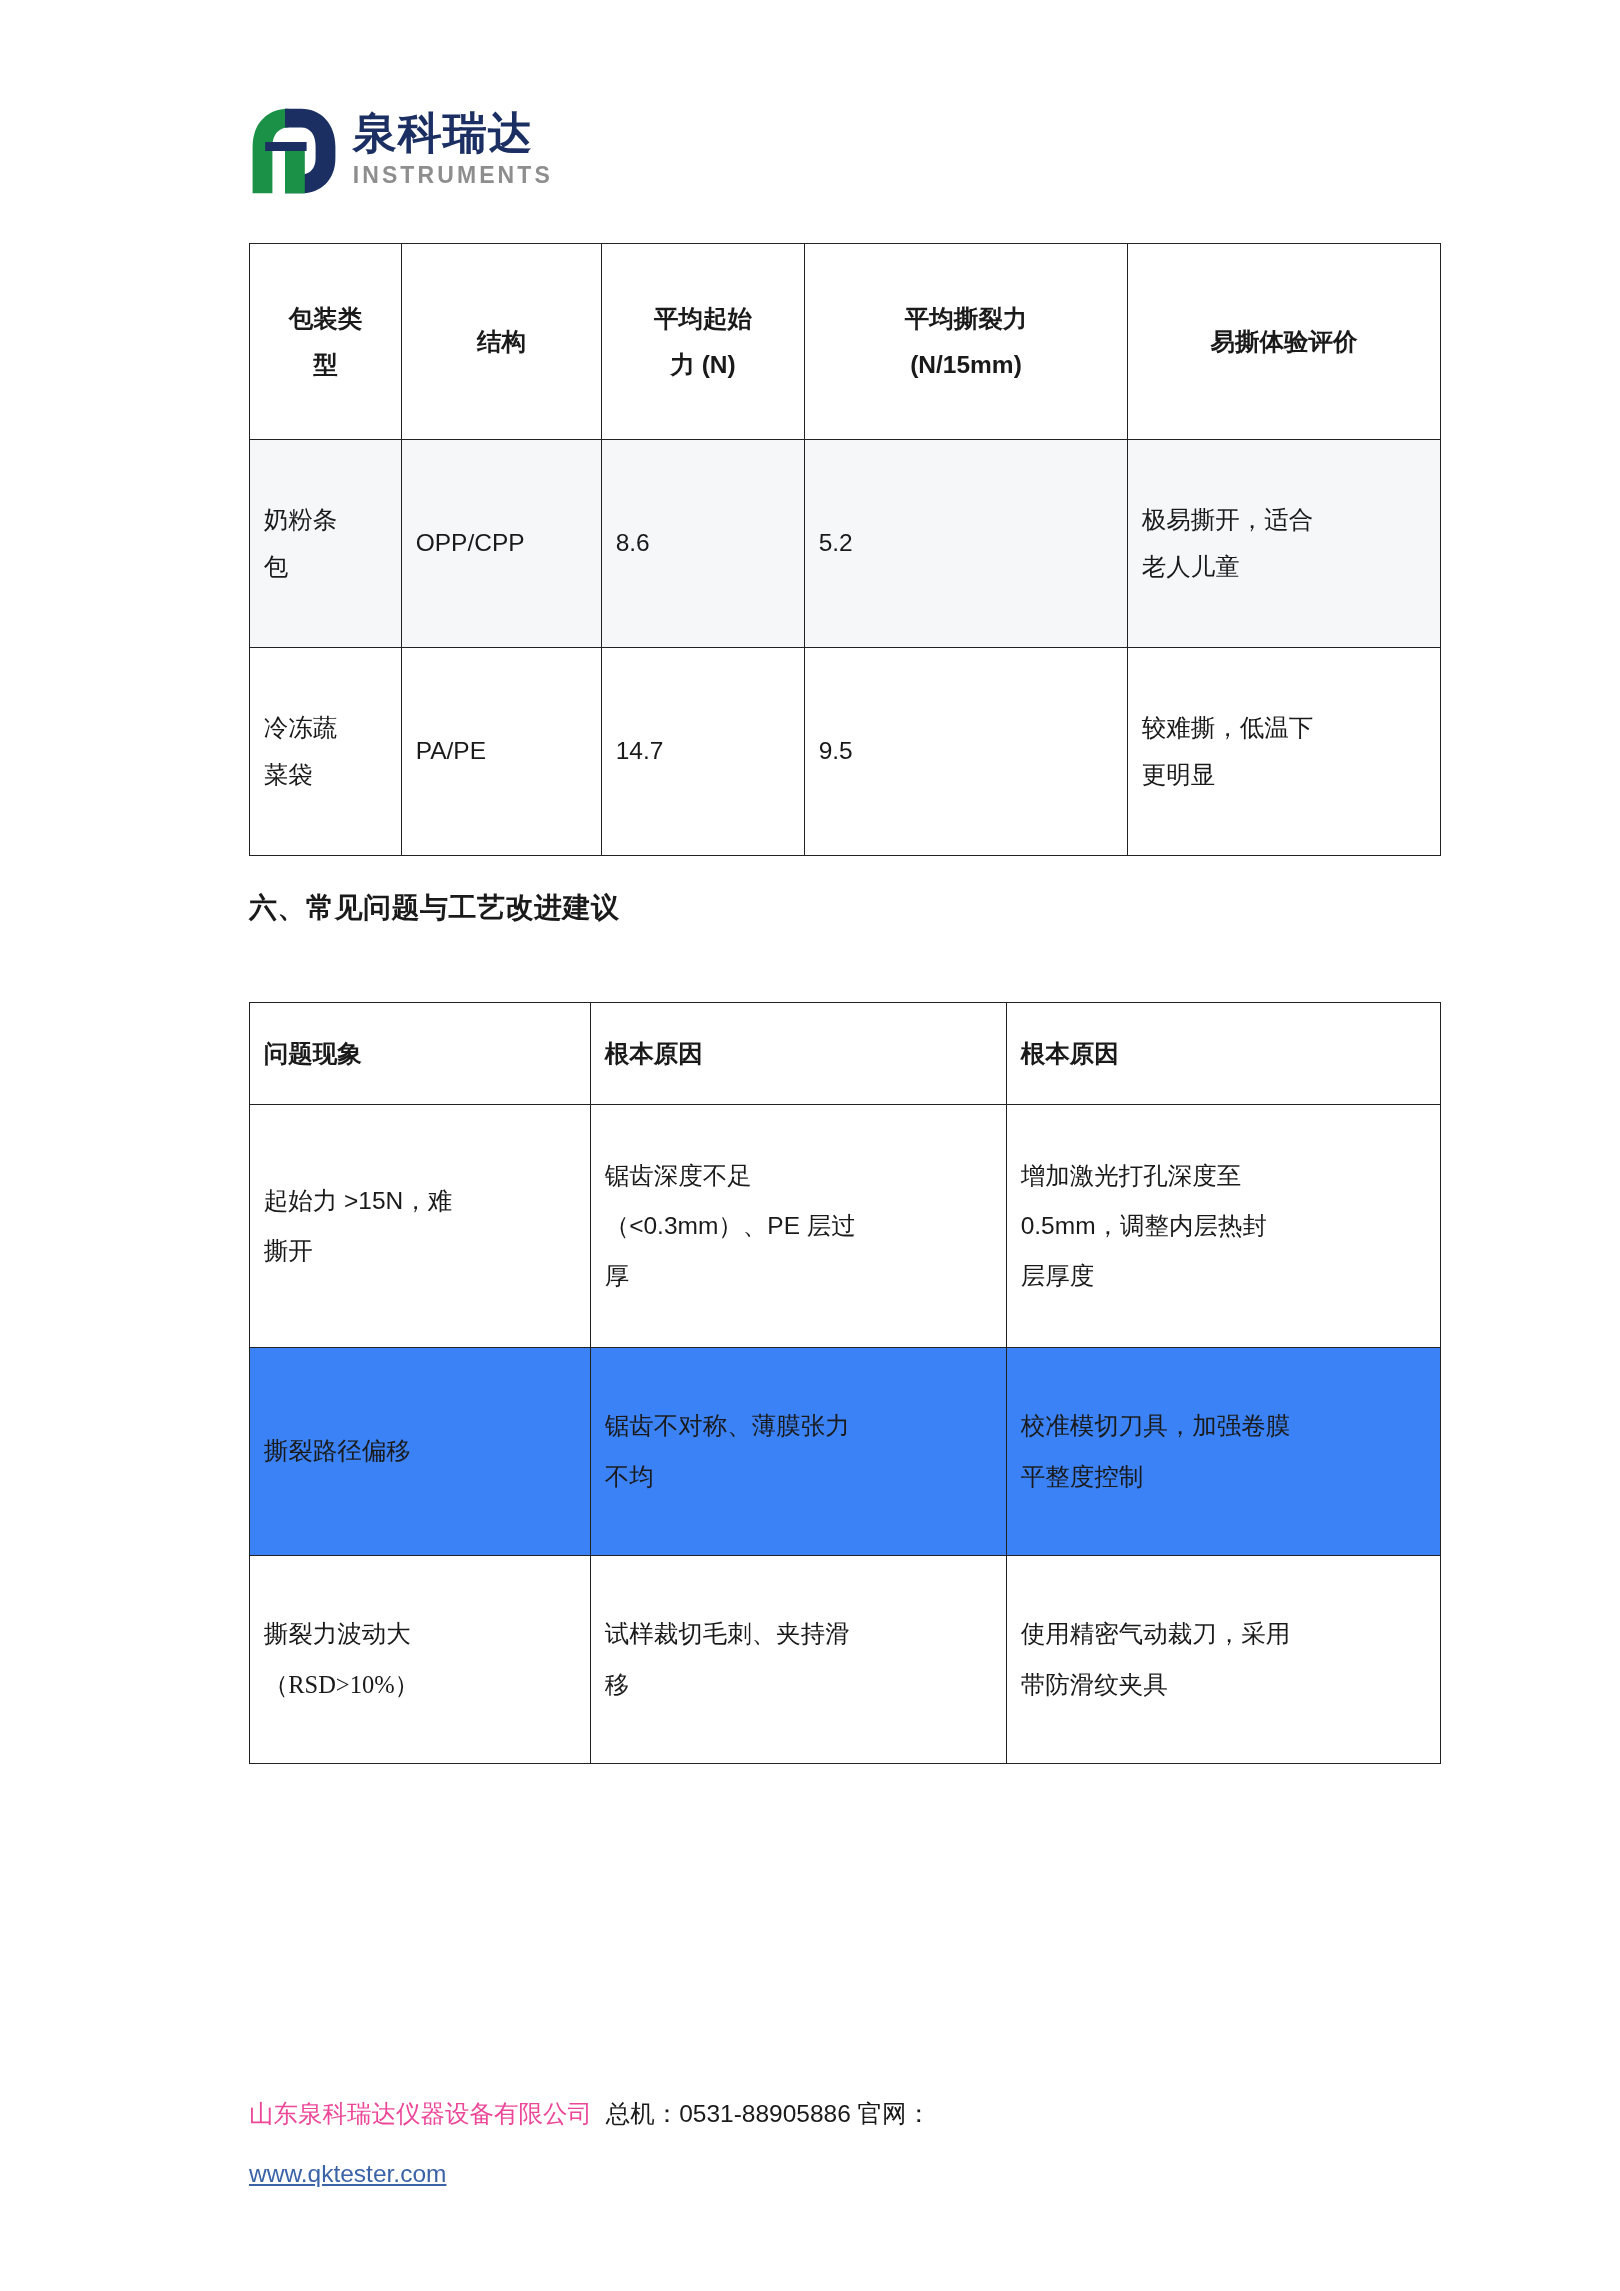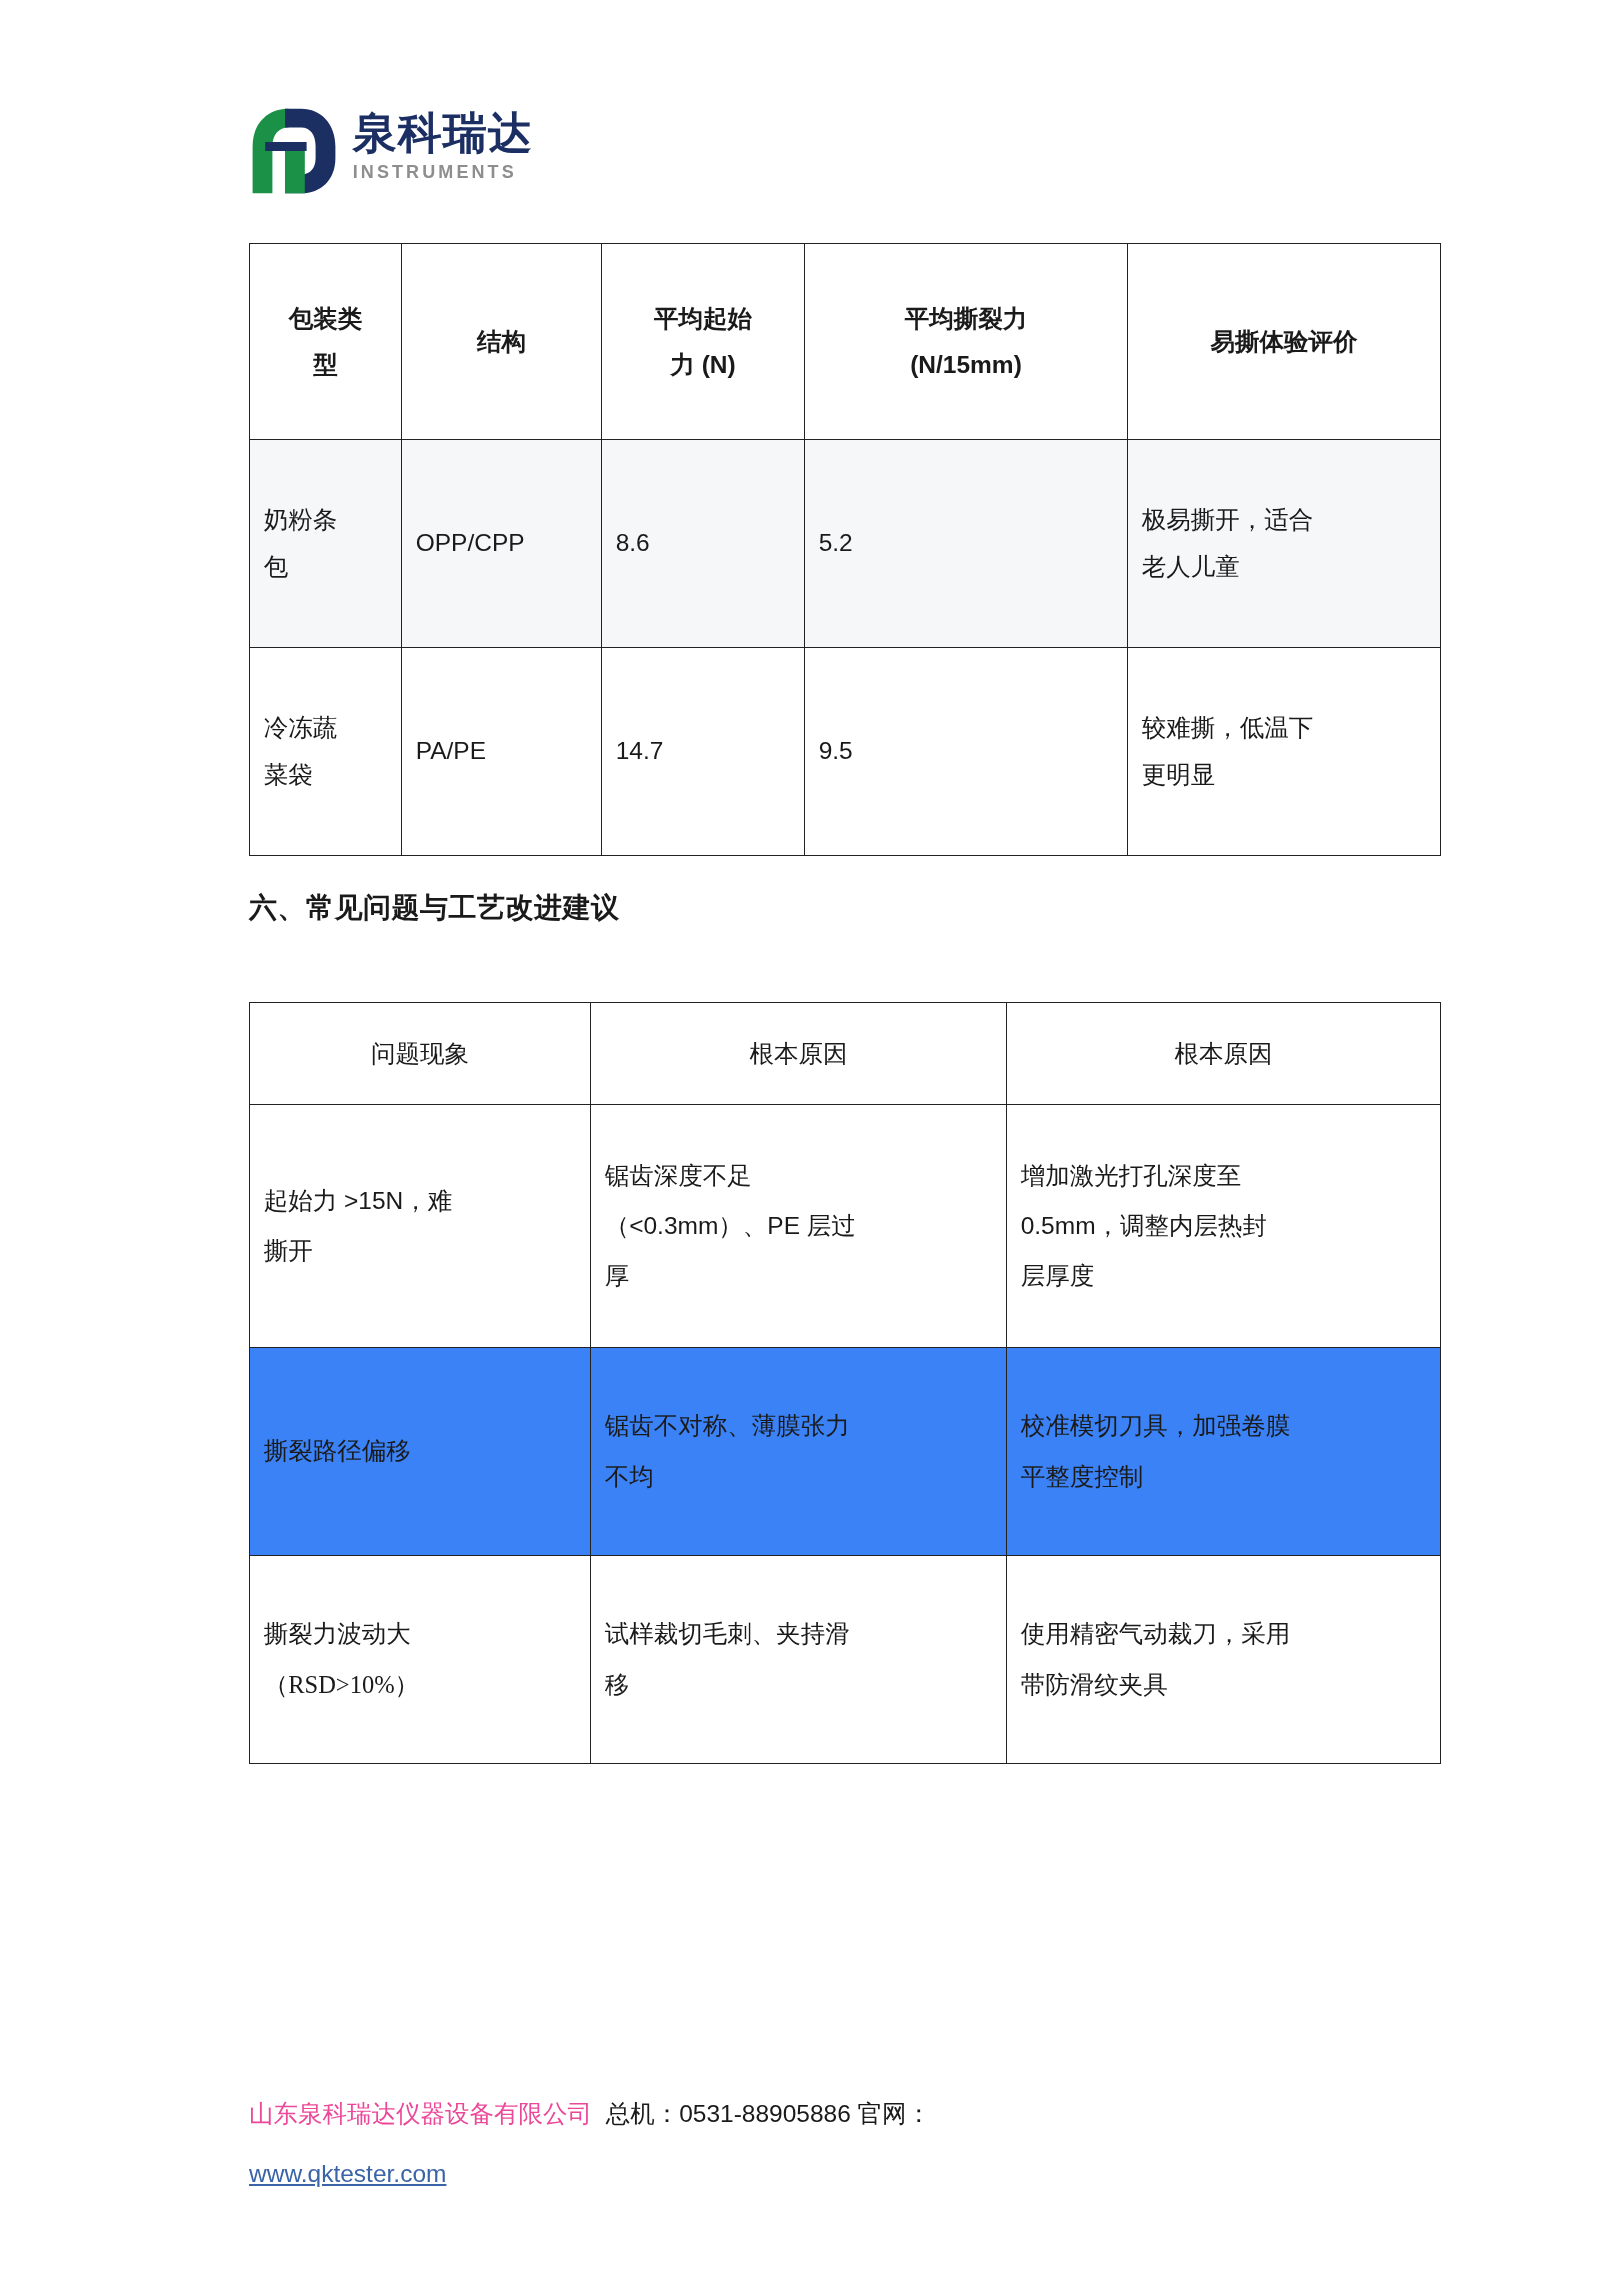--- a/index.html
+++ b/index.html
@@ -46,21 +46,21 @@
     font-family: "DejaVu Sans", "Liberation Sans", sans-serif;
     font-size: 44px;
     font-weight: bold;
     color: #1b2f63;
     letter-spacing: 1px;
     line-height: 1.05;
     white-space: nowrap;
   }
   .logo-en {
     font-family: "Liberation Sans", sans-serif;
-    font-size: 18px;
+    font-size: 23px;
     font-weight: bold;
     color: #8e8e8e;
     letter-spacing: 3.1px;
     margin-top: 5.9px;
     white-space: nowrap;
   }
 
   
   table.doc-table {
     position: absolute;
@@ -95,22 +95,21 @@
   }
   .t1 .row-alt td { background: #f5f7f9; }
   .t1 .row-plain td { background: #ffffff; }
 
   .t2 {
     left: 249px;
     top: 1002px;
     width: 1191px;
   }
   .t2 .hdr td {
-    text-align: center;
-    font-weight: normal;
+    font-weight: bold;
     font-size: 24.5px;
     height: 102px;
     background: #ffffff;
   }
   .t2 .body-row td {
     font-size: 24.5px;
     line-height: 2.05;
     text-align: left;
     vertical-align: middle;
   }

